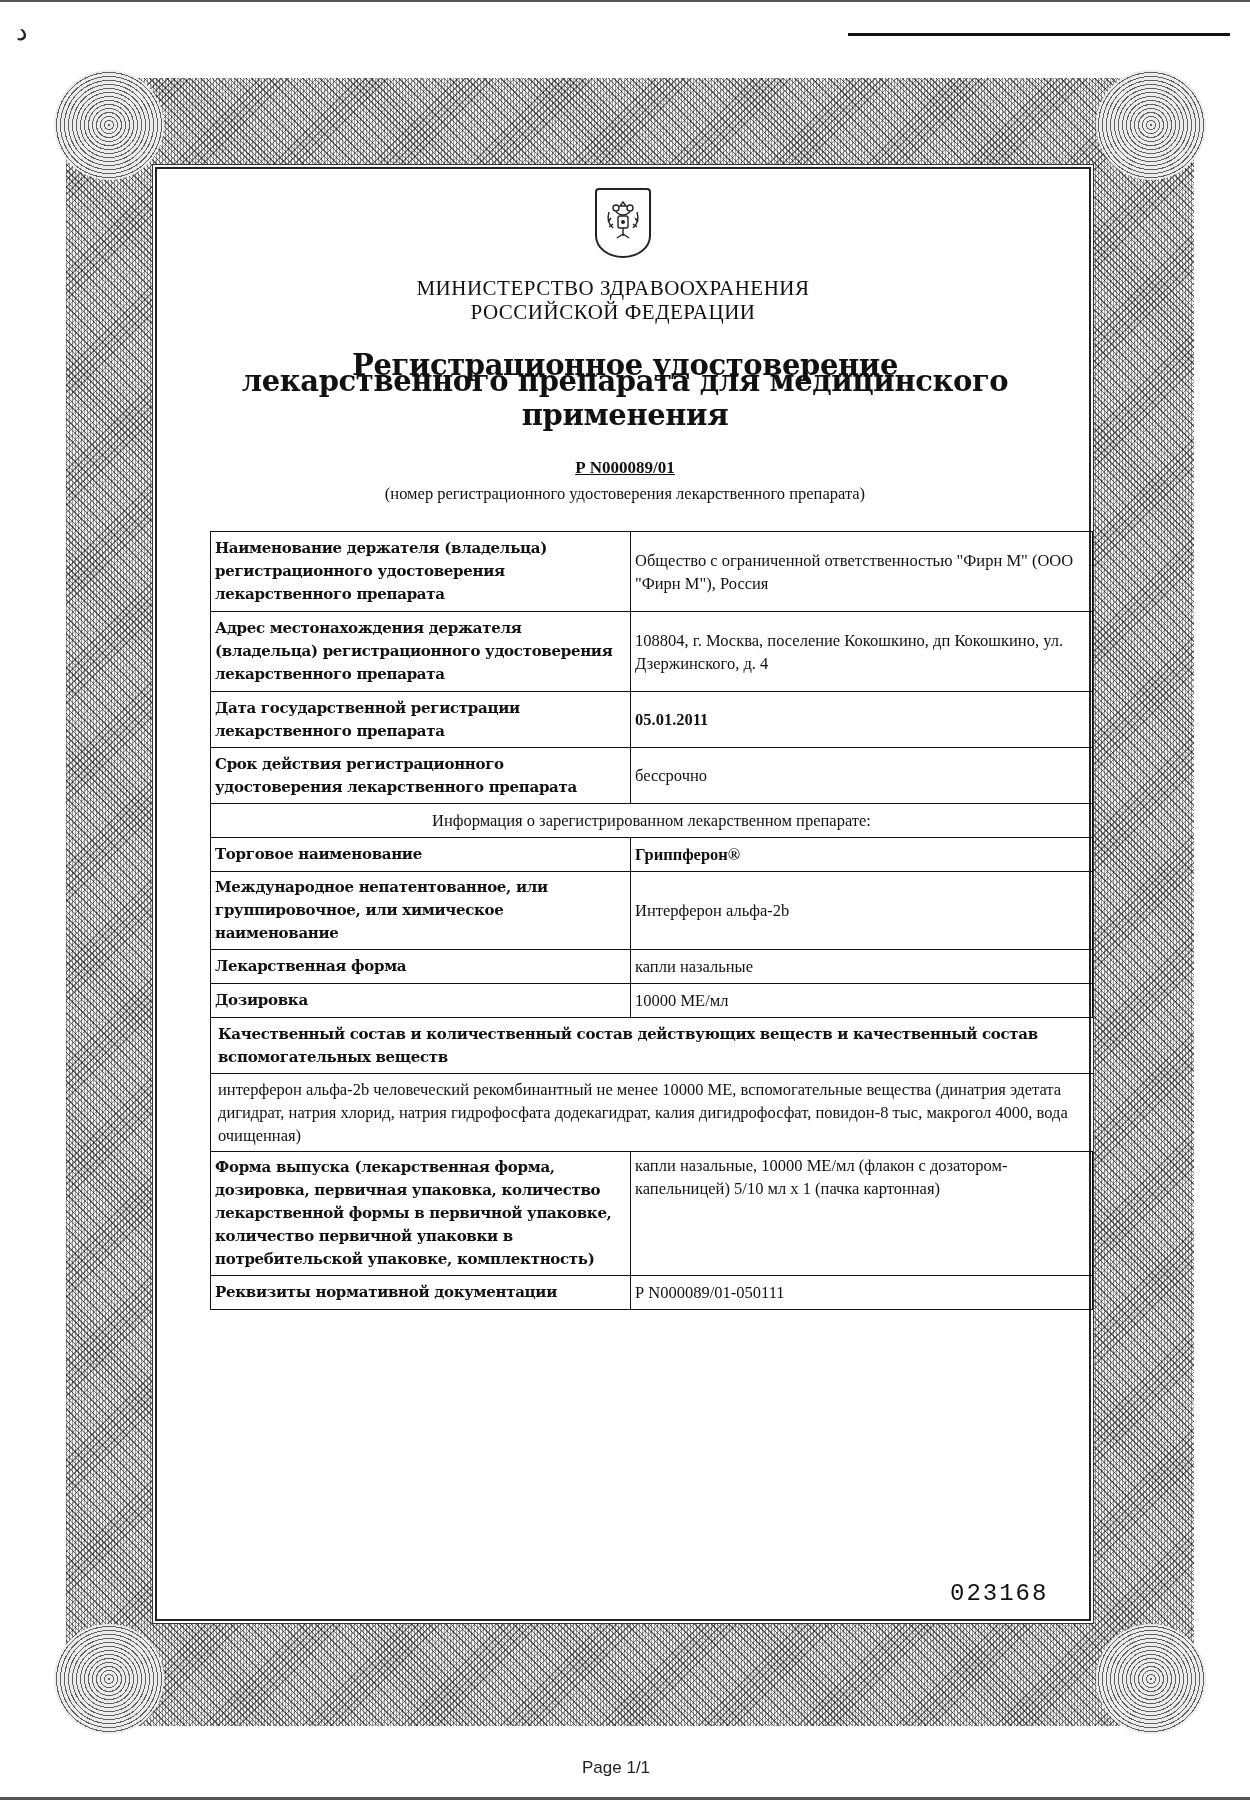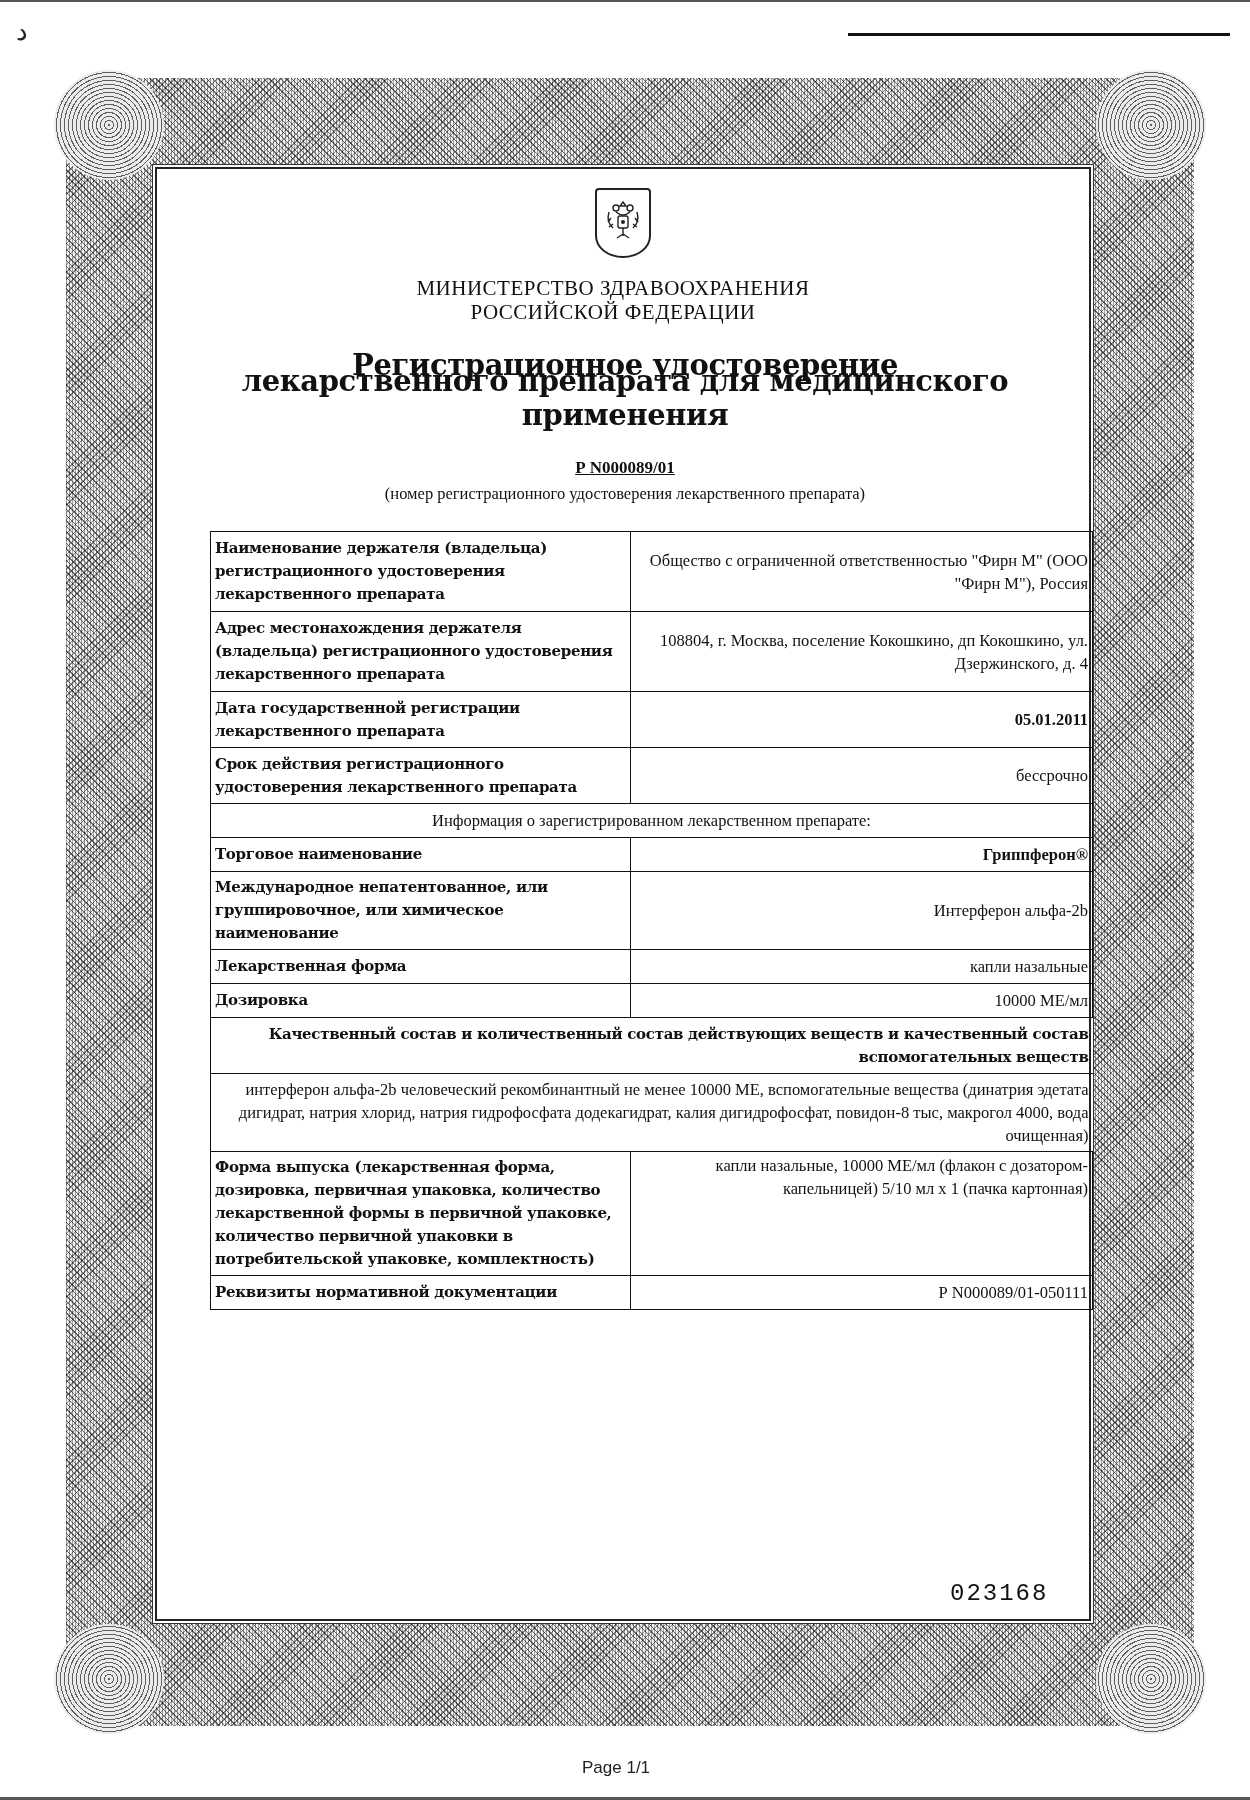--- a/index.html
+++ b/index.html
@@ -78,24 +78,24 @@
 
   table.cert {
     position: absolute; left: 210px; top: 531px; width: 882px;
     border-collapse: collapse; table-layout: fixed;
     font-size: 16.5px; line-height: 23px;
   }
   table.cert td {
     border: 1.5px solid #111; vertical-align: middle; padding: 2px 4px;
   }
   table.cert td.lbl { font-weight: bold; font-family: "DejaVu Serif", serif; font-size: 15px; letter-spacing: -0.3px; }
-  table.cert td.val { text-align: right; }
-  table.cert td.val.left { text-align: right; vertical-align: top; }
+  table.cert td.val { text-align: left; }
+  table.cert td.val.left { text-align: left; vertical-align: top; }
   table.cert td.span { text-align: center; }
-  table.cert td.span-left { text-align: right; border-left: 1.5px solid #111; border-right: none; padding-left: 7px; }
+  table.cert td.span-left { text-align: left; border-left: 1.5px solid #111; border-right: none; padding-left: 7px; }
   td.bold { font-weight: bold; }
 
   .serial {
     position: absolute; left: 950px; top: 1580px; font-size: 24px;
     font-family: "Liberation Mono", "DejaVu Sans Mono", monospace; letter-spacing: 2px;
   }
   .page-footer {
     position: absolute; left: 582px; top: 1758px; font-size: 17px;
     font-family: "Liberation Sans", sans-serif; color: #222;
   }

